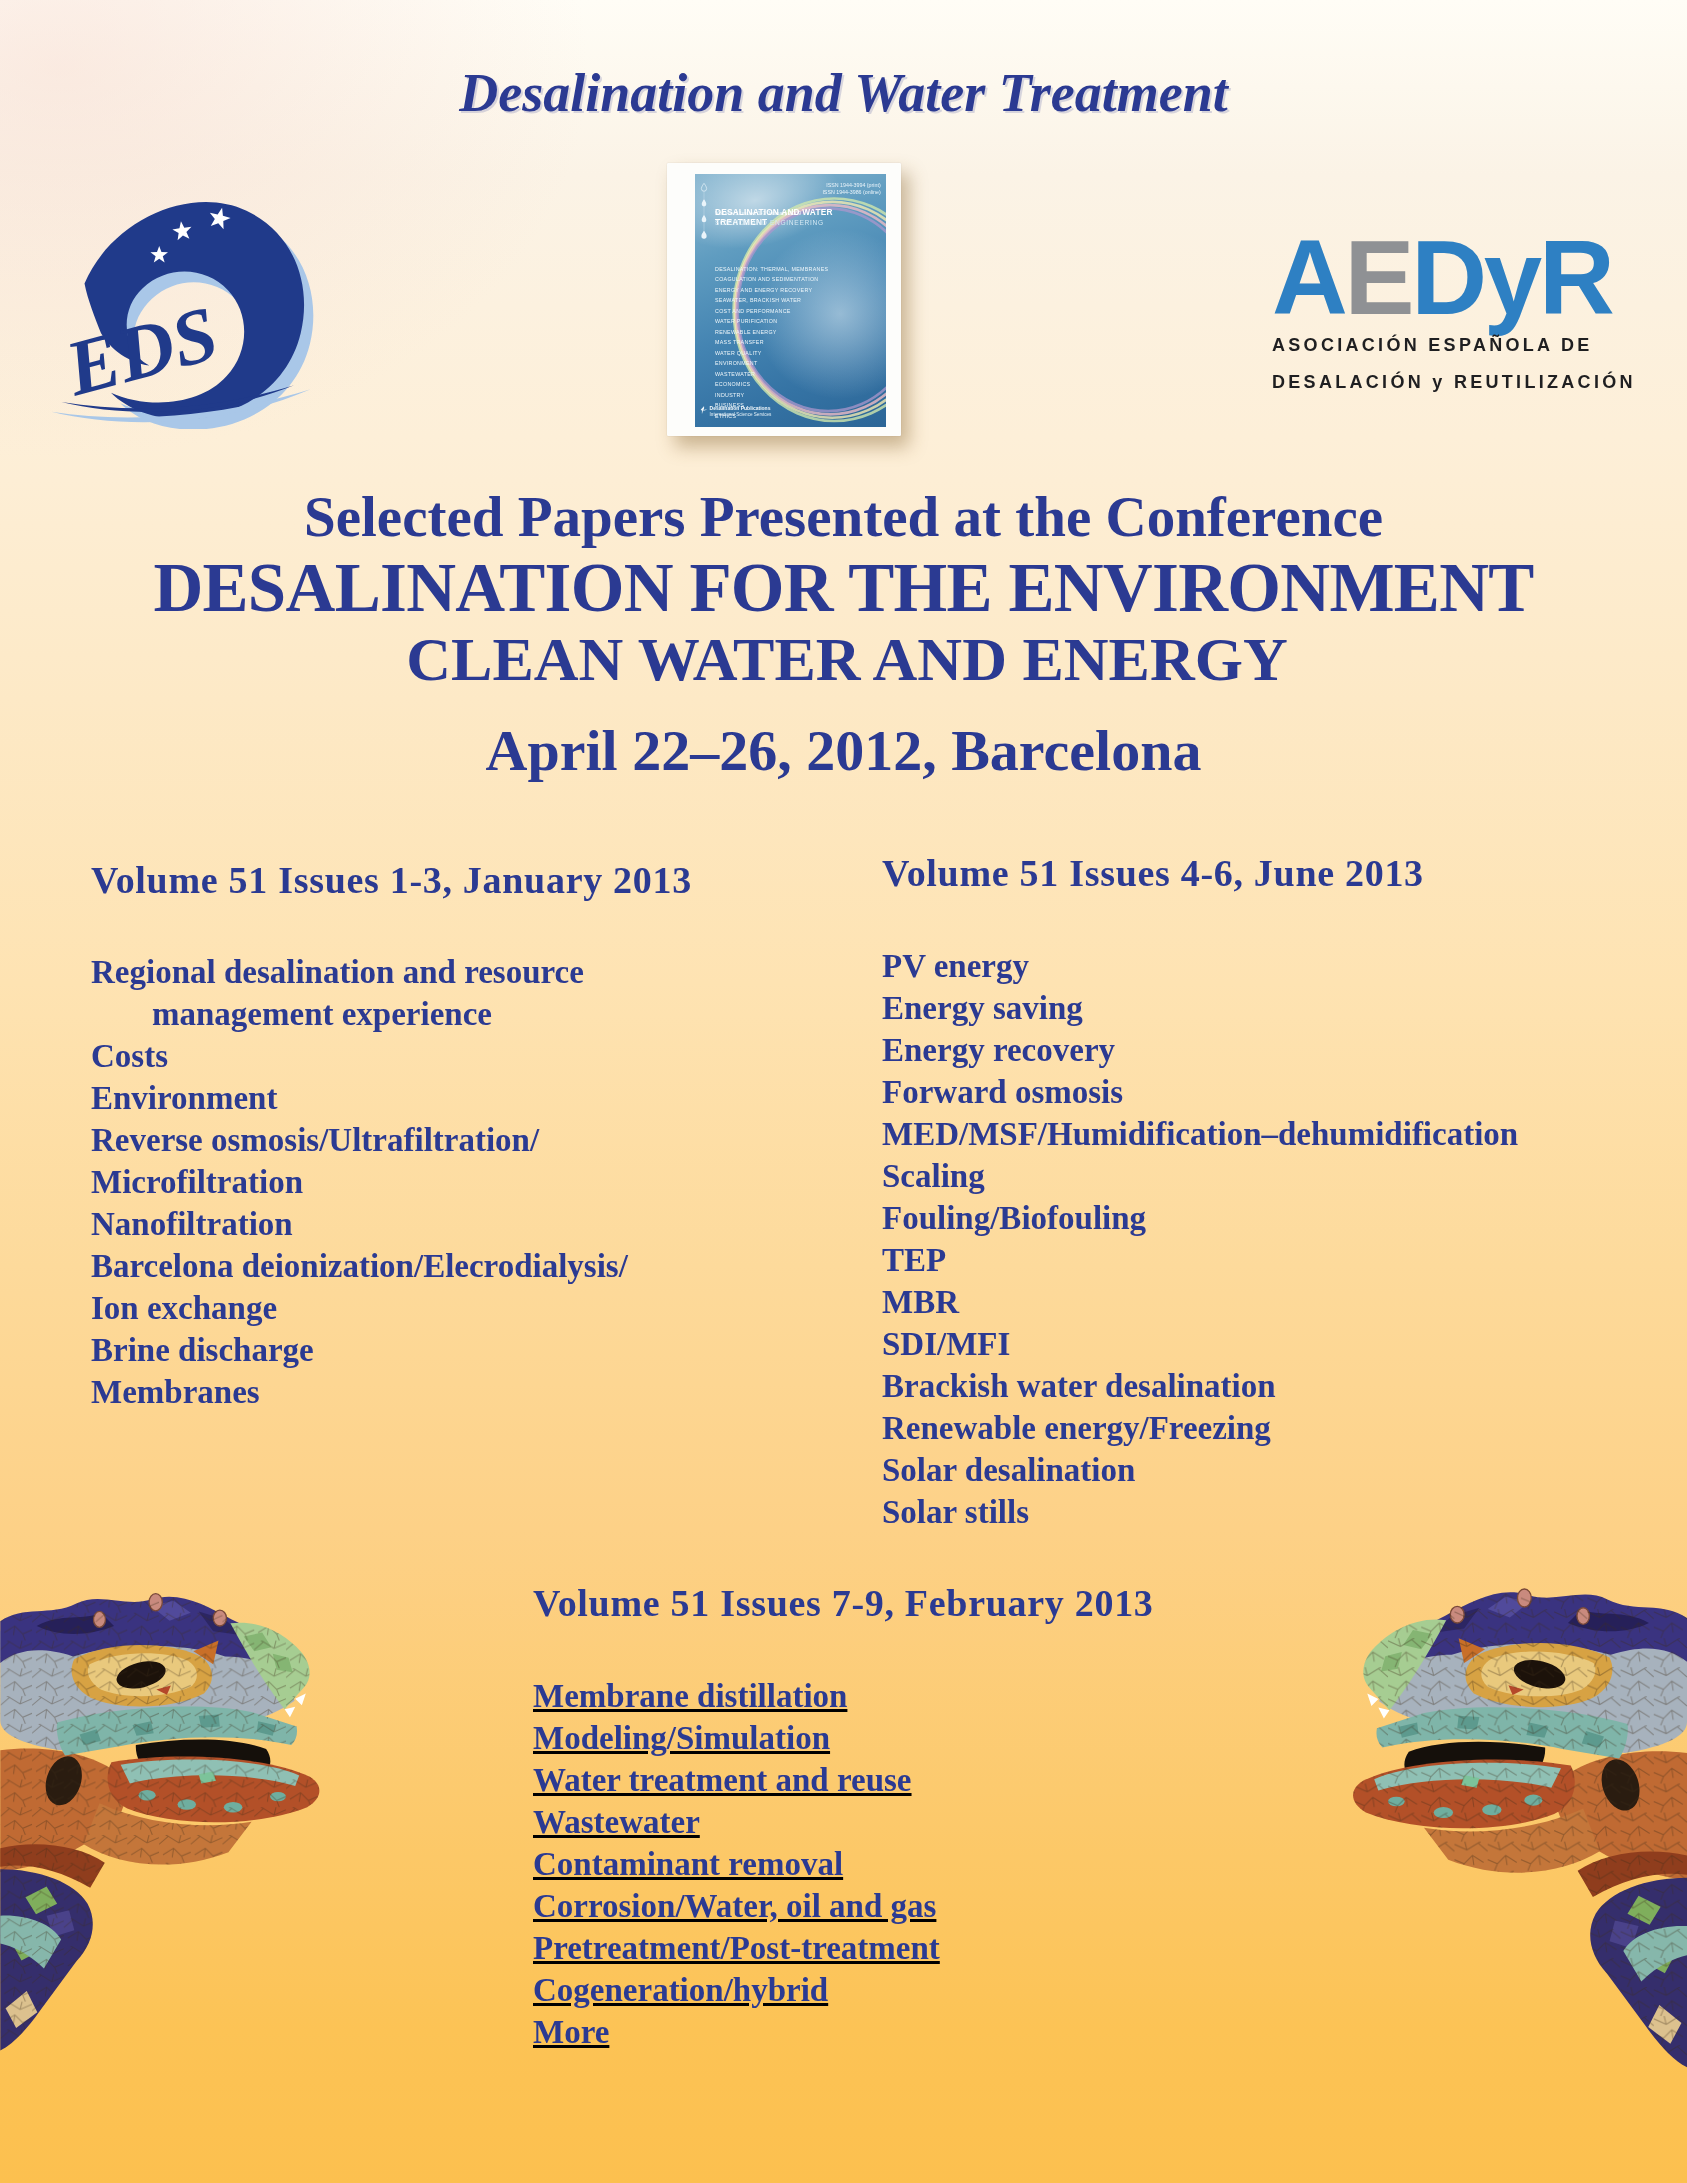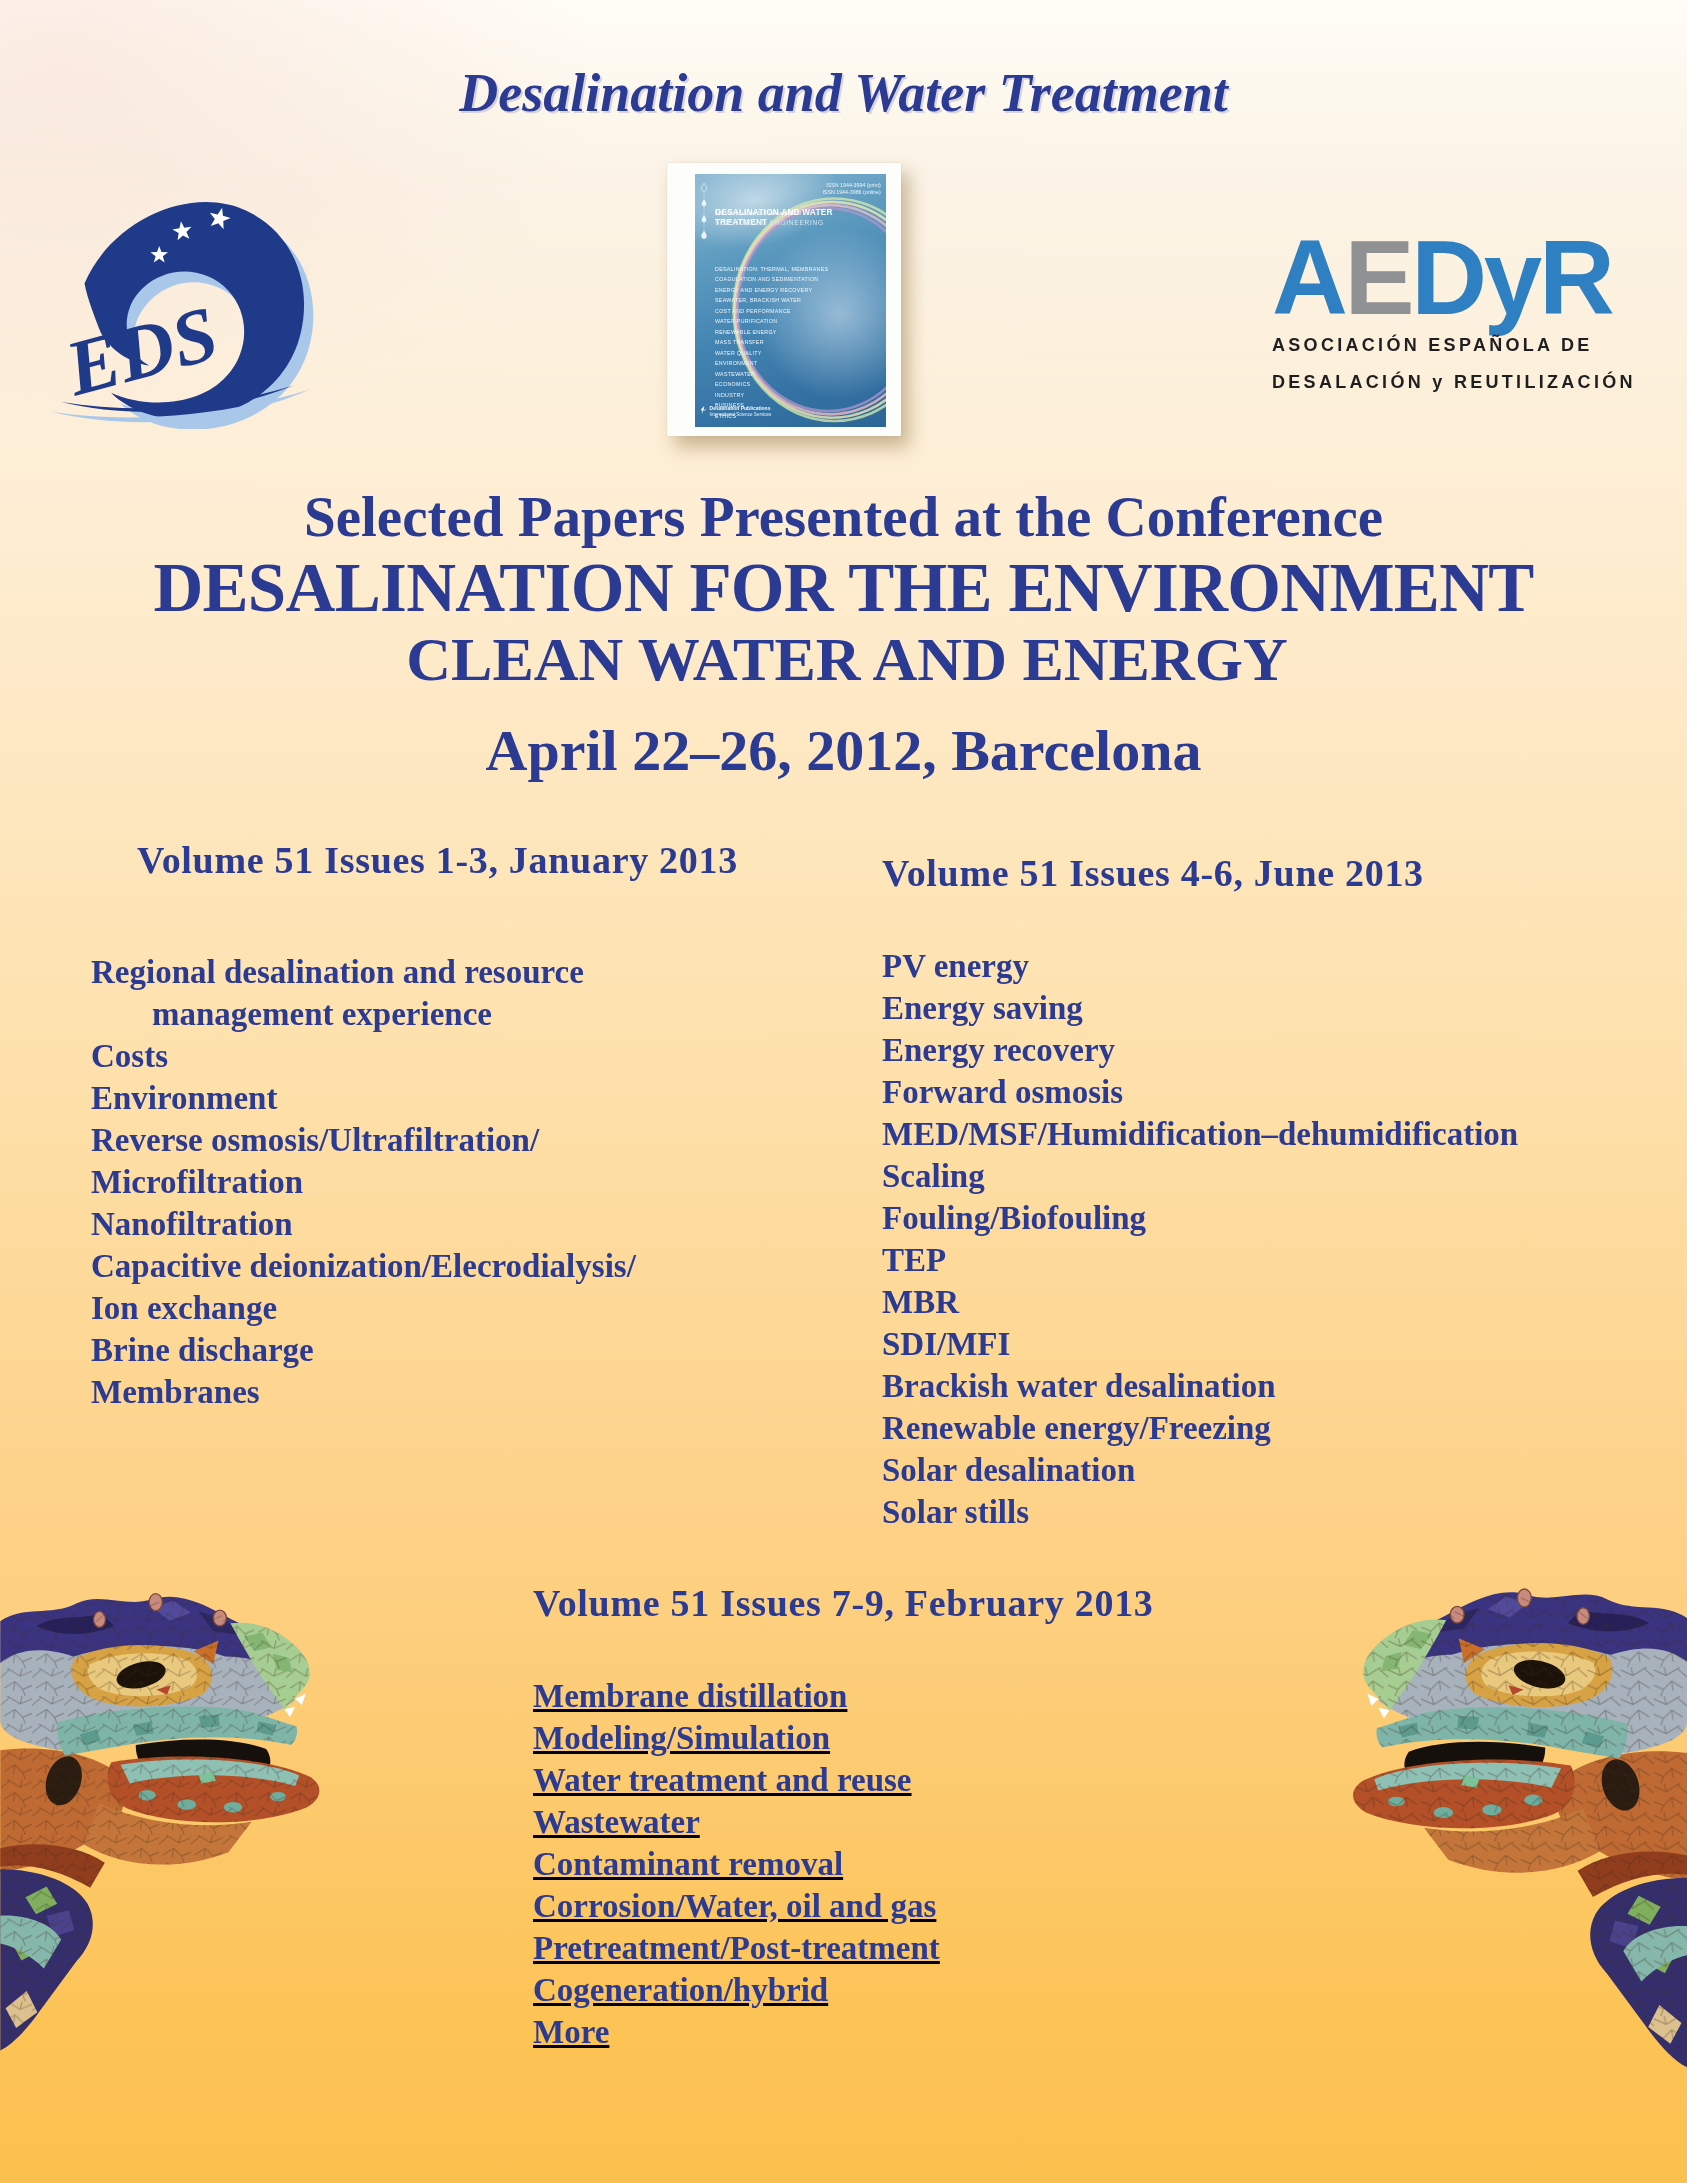--- a/index.html
+++ b/index.html
@@ -20,21 +20,21 @@
   .journal-title{top:64px;font:700 italic 54px/1.1 "Liberation Serif",serif;color:var(--navy);
     text-shadow:2px 2px 0 rgba(43,58,146,.18);}
   .h-intro{top:487px;font:700 57px/1.05 "Liberation Serif",serif;color:var(--navy);}
   .h-main1{top:552px;font:700 69px/1.05 "Liberation Serif",serif;color:var(--navy);letter-spacing:-0.7px;}
   .h-main2{top:627px;font:700 62px/1.05 "Liberation Serif",serif;color:var(--navy);margin-left:7px;}
   .h-date{top:721px;font:700 58px/1.05 "Liberation Serif",serif;color:var(--navy);}
   
   .vol-heading{font:700 38px/1.1 "Liberation Serif",serif;color:var(--navy);letter-spacing:0.7px;white-space:nowrap;}
   .topic{font:700 33px/42px "Liberation Serif",serif;color:var(--navy);white-space:nowrap;}
   .topic.indent{padding-left:61px;}
-  #issue1-head{left:91px;top:840px;margin-left:46px;}
+  #issue1-head{left:91px;top:860px;}
   #issue1-list{left:91px;top:951px;}
   #issue2-head{left:882px;top:853px;}
   #issue2-list{left:882px;top:945px;}
   #issue3-head{left:533px;top:1583px;}
   #issue3-list{left:533px;top:1675px;text-decoration:underline;}
   
   #eds-logo{left:48px;top:191px;width:274px;height:238px;}
   
   #aedyr{left:1272px;top:225px;width:318px;}
   .aedyr-word{font:700 105px/1 "Liberation Sans",sans-serif;letter-spacing:-3.3px;white-space:nowrap;}
@@ -230,21 +230,21 @@
 
 <div id="issue1-head" class="abs vol-heading">Volume 51 Issues 1-3, January 2013</div>
 <div id="issue1-list" class="abs">
     <div class="topic">Regional desalination and resource</div>
     <div class="topic indent">management experience</div>
     <div class="topic">Costs</div>
     <div class="topic">Environment</div>
     <div class="topic">Reverse osmosis/Ultrafiltration/</div>
     <div class="topic">Microfiltration</div>
     <div class="topic">Nanofiltration</div>
-    <div class="topic">Capacitive deionization/Elecrodialysis/</div>
+    <div class="topic">Barcelona deionization/Elecrodialysis/</div>
     <div class="topic">Ion exchange</div>
     <div class="topic">Brine discharge</div>
     <div class="topic">Membranes</div>
   </div>
 
 <div id="issue2-head" class="abs vol-heading">Volume 51 Issues 4-6, June 2013</div>
 <div id="issue2-list" class="abs">
     <div class="topic">PV energy</div>
     <div class="topic">Energy saving</div>
     <div class="topic">Energy recovery</div>

